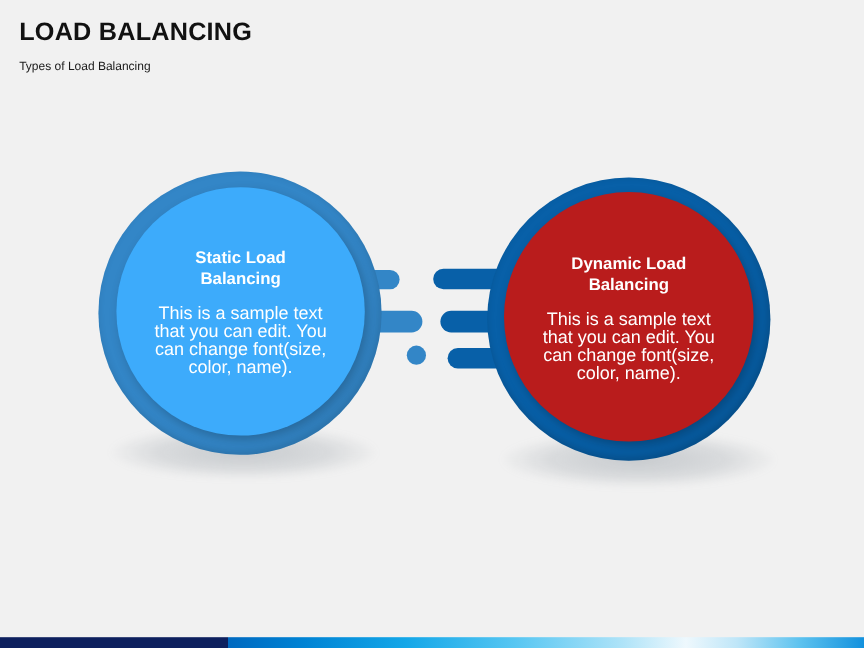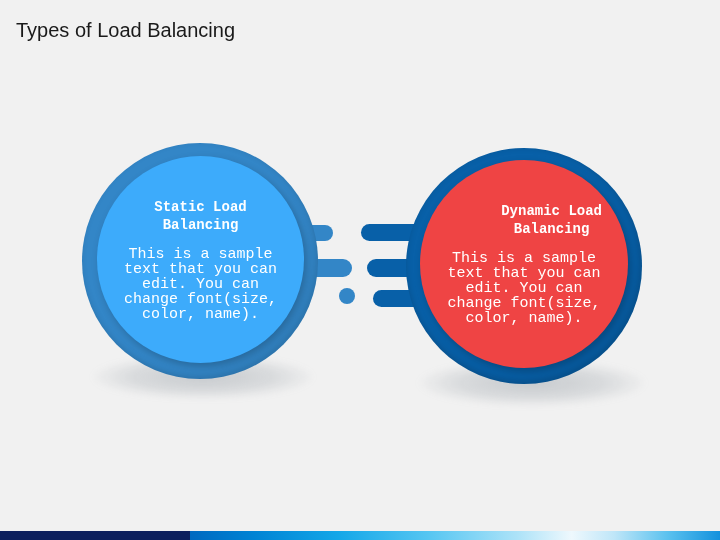--- a/index.html
+++ b/index.html
@@ -24,21 +24,21 @@
   }
   #title {
     font-size: 21px;
     font-weight: bold;
     color: #111111;
     letter-spacing: 0.2px;
     line-height: 26px;
     margin: 0;
   }
   #subtitle {
-    font-size: 20px;
+    font-size: 10px;
     font-weight: normal;
     color: #1a1a1a;
     line-height: 20px;
     margin: 6px 0 0 0;
   }
 
   
   #diagram {
     position: absolute;
     left: 0;
@@ -66,21 +66,20 @@
     border-radius: 50%;
   }
   .inner {
     position: absolute;
     border-radius: 50%;
     display: flex;
     flex-direction: column;
     align-items: center;
     justify-content: center;
     box-sizing: border-box;
-    font-family: Liberation Mono, monospace;
   }
 
   
   #ring-left {
     left: 82px;  top: 143px;
     width: 236px; height: 236px;
     background: #3386c7;
     box-shadow: inset -2px -3px 7px rgba(0,0,0,0.16);
   }
   #inner-left {
@@ -94,24 +93,23 @@
   
   #ring-right {
     left: 406px; top: 148px;
     width: 236px; height: 236px;
     background: #0860a8;
     box-shadow: inset -2px -3px 8px rgba(0,0,0,0.22);
   }
   #inner-right {
     left: 420px; top: 160px;
     width: 208px; height: 208px;
-    background: #ef4444;
+    background: #b91c1c;
     box-shadow: 3px 4px 9px rgba(0,0,0,0.25);
     padding: 0 26px;
-    align-items: flex-end;
   }
 
   .card-title {
     color: #ffffff;
     font-size: 14px;
     font-weight: bold;
     line-height: 18px;
     text-align: center;
     margin: 0 0 13px 0;
     white-space: pre-line;
@@ -170,20 +168,21 @@
       #eef8fd 72%,
       #bfe6f8 80%,
       #5cc2ef 90%,
       #1391dd 100%);
   }
 </style>
 </head>
 <body>
 
 <div id="header">
+  <h1 id="title">LOAD BALANCING</h1>
   <p id="subtitle">Types of Load Balancing</p>
 </div>
 
 <div id="diagram">
 
   <div id="shadow-left" class="circle-shadow"></div>
   <div id="shadow-right" class="circle-shadow"></div>
 
   <div id="conn-l-top" class="conn light"></div>
   <div id="conn-l-mid" class="conn light"></div>

